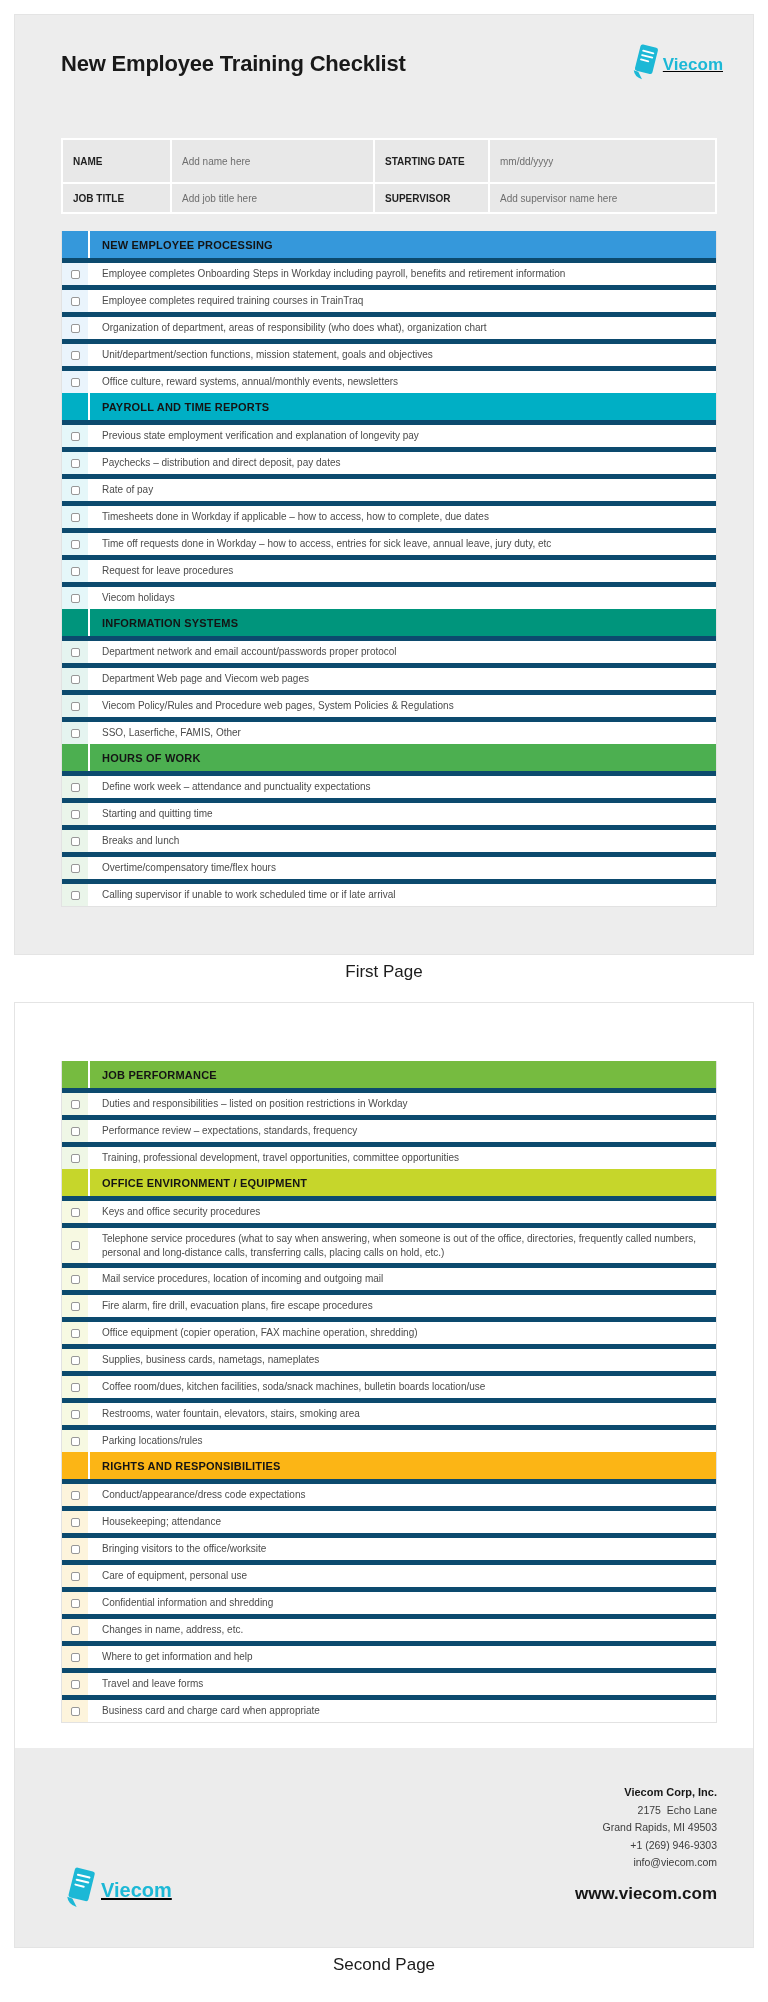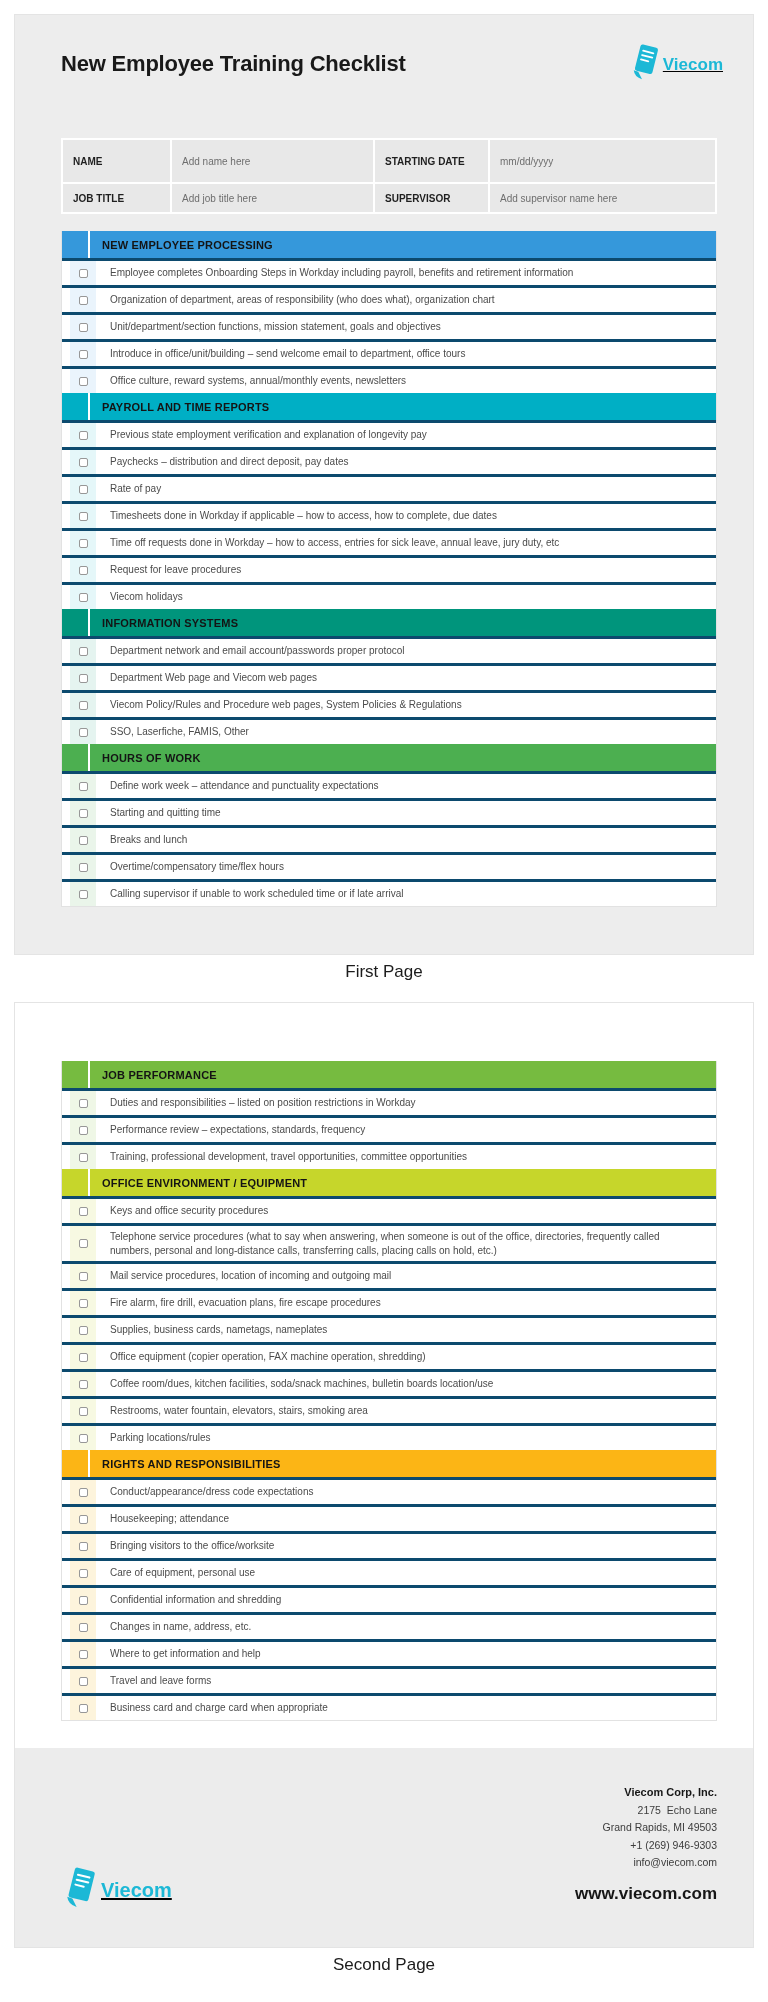--- a/index.html
+++ b/index.html
@@ -39,21 +39,21 @@
                border:1px solid #e2e2e2; border-top:none; }
   #checklist1 { top:216px; }
   #checklist2 { top:58px; }
 
   .sec-header { display:flex; height:27px; }
   .cb-col { width:28px; flex:0 0 28px; display:flex; align-items:center;
             justify-content:center; border-right:2px solid #ffffff; }
   .sec-title { display:flex; align-items:center; padding-left:12px; font-size:11px;
                font-weight:bold; color:#141414; letter-spacing:0.2px; }
   .item-row { display:flex; min-height:27px; background:#ffffff;
-              border-top:3px solid #0c4a6e;padding-left:8px; }
+              border-top:5px solid #0c4a6e; }
   .item-text { flex:1; display:flex; align-items:center; padding:4px 12px 4px 12px;
                font-size:10px; color:#4b4b4b; line-height:13.5px; }
   .cb { width:9px; height:9px; border:1px solid #979797; border-radius:2px;
         background:#ffffff; }
 
   .footer { position:absolute; left:0; bottom:0; width:100%; height:199px;
             background:#ececec; }
   .footer-address { position:absolute; top:36px; right:36px; text-align:right;
                     font-size:10.5px; color:#3c3c3c; line-height:17.5px; }
   .footer-company { font-weight:bold; font-size:11px; color:#161616; }
@@ -115,33 +115,33 @@
       <div class="item-row">
         <div class="cb-col" style="background:#eaf4fc">
           <span class="cb"></span>
         </div>
         <div class="item-text">Employee completes Onboarding Steps in Workday including payroll, benefits and retirement information</div>
       </div>
       <div class="item-row">
         <div class="cb-col" style="background:#eaf4fc">
           <span class="cb"></span>
         </div>
+        <div class="item-text">Employee completes required training courses in TrainTraq</div>
+      </div>
+      <div class="item-row">
+        <div class="cb-col" style="background:#eaf4fc">
+          <span class="cb"></span>
+        </div>
         <div class="item-text">Organization of department, areas of responsibility (who does what), organization chart</div>
       </div>
       <div class="item-row">
         <div class="cb-col" style="background:#eaf4fc">
           <span class="cb"></span>
         </div>
         <div class="item-text">Unit/department/section functions, mission statement, goals and objectives</div>
-      </div>
-      <div class="item-row">
-        <div class="cb-col" style="background:#eaf4fc">
-          <span class="cb"></span>
-        </div>
-        <div class="item-text">Introduce in office/unit/building – send welcome email to department, office tours</div>
       </div>
       <div class="item-row">
         <div class="cb-col" style="background:#eaf4fc">
           <span class="cb"></span>
         </div>
         <div class="item-text">Office culture, reward systems, annual/monthly events, newsletters</div>
       </div>
       <div class="sec-header" style="background: rgb(0, 175, 197);">
         <div class="cb-col"></div>
         <div class="sec-title">PAYROLL AND TIME REPORTS</div>
@@ -304,27 +304,27 @@
       <div class="item-row">
         <div class="cb-col" style="background:#f7f9e2">
           <span class="cb"></span>
         </div>
         <div class="item-text">Fire alarm, fire drill, evacuation plans, fire escape procedures</div>
       </div>
       <div class="item-row">
         <div class="cb-col" style="background:#f7f9e2">
           <span class="cb"></span>
         </div>
+        <div class="item-text">Office equipment (copier operation, FAX machine operation, shredding)</div>
+      </div>
+      <div class="item-row">
+        <div class="cb-col" style="background:#f7f9e2">
+          <span class="cb"></span>
+        </div>
         <div class="item-text">Supplies, business cards, nametags, nameplates</div>
-      </div>
-      <div class="item-row">
-        <div class="cb-col" style="background:#f7f9e2">
-          <span class="cb"></span>
-        </div>
-        <div class="item-text">Office equipment (copier operation, FAX machine operation, shredding)</div>
       </div>
       <div class="item-row">
         <div class="cb-col" style="background:#f7f9e2">
           <span class="cb"></span>
         </div>
         <div class="item-text">Coffee room/dues, kitchen facilities, soda/snack machines, bulletin boards location/use</div>
       </div>
       <div class="item-row">
         <div class="cb-col" style="background:#f7f9e2">
           <span class="cb"></span>

